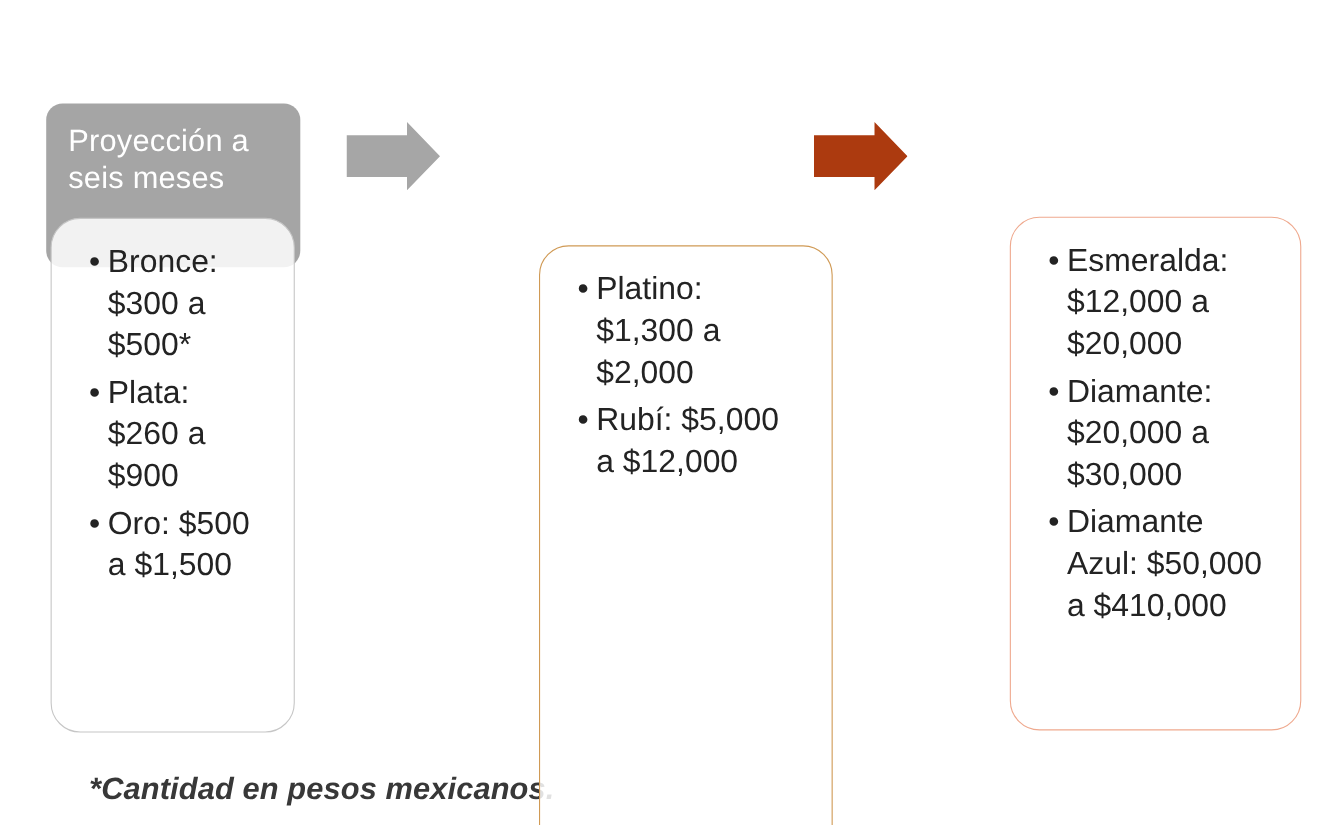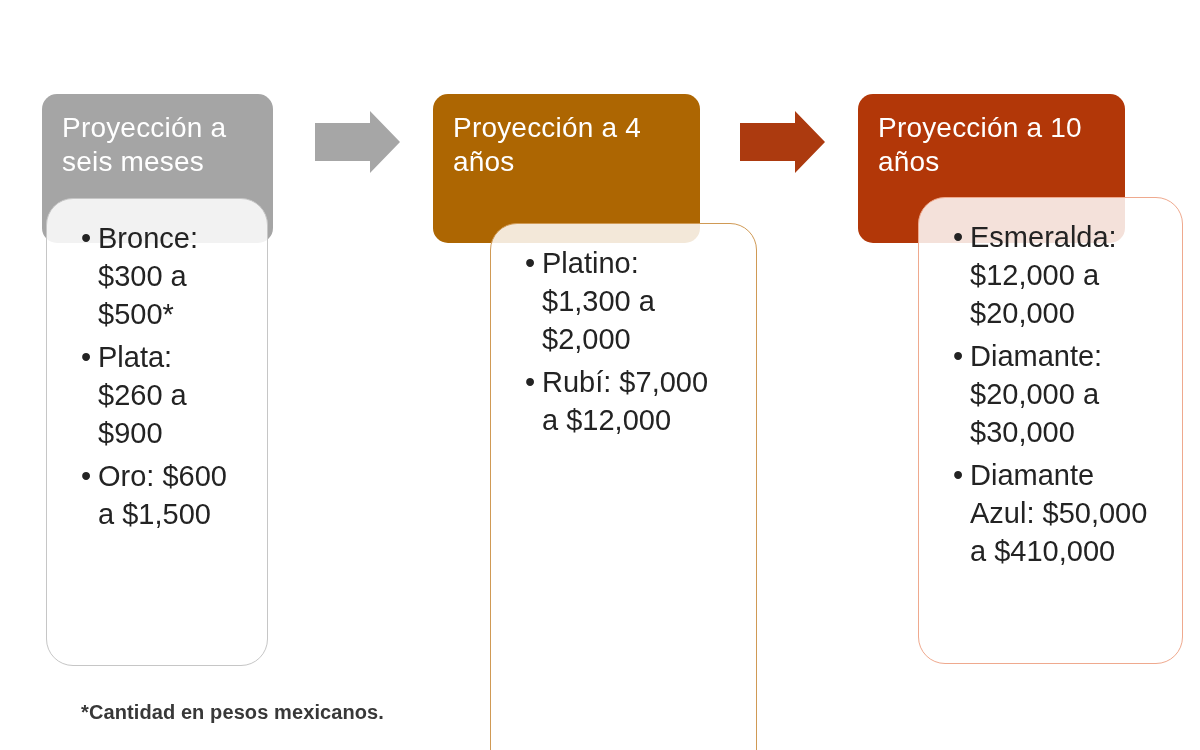--- a/index.html
+++ b/index.html
@@ -73,67 +73,62 @@
     z-index: 1;
   }
   #flow-arrow-1 { left: 315px; color: var(--arrow1, #A6A6A6); }
   #flow-arrow-2 { left: 740px; color: var(--arrow2, #AC3A0F); }
 
   
   #footnote {
     position: absolute;
     left: 81px;
     top: 701px;
-    font-size: 20px;
+    font-size: 28px;
     font-weight: 600;
     color: var(--footnote-text, #383838);
     letter-spacing: 0.1px;
+    font-style: italic;
   }
 </style>
 </head>
 <body>
 
 <div id="slide">
 
   <div class="stage-header" id="stage1-header">
     <span>Proyección a seis meses</span>
   </div>
   <div class="stage-card" id="stage1-card">
     <ul class="stage-list">
       <li>Bronce: $300 a $500*</li>
       <li>Plata: $260 a $900</li>
-      <li>Oro: $600 a $1,500</li>
+      <li>Oro: $500 a $1,500</li>
     </ul>
   </div>
 
   <div class="flow-arrow" id="flow-arrow-1">
     <svg viewBox="0 0 85 62" width="85" height="62" aria-hidden="true">
       <polygon points="0,12 55,12 55,0 85,31 55,62 55,50 0,50" fill="currentColor"></polygon>
     </svg>
   </div>
 
-  <div class="stage-header" id="stage2-header">
-    <span>Proyección a 4 años</span>
-  </div>
   <div class="stage-card" id="stage2-card">
     <ul class="stage-list">
       <li>Platino: $1,300 a $2,000</li>
-      <li>Rubí: $7,000 a $12,000</li>
+      <li>Rubí: $5,000 a $12,000</li>
     </ul>
   </div>
 
   <div class="flow-arrow" id="flow-arrow-2">
     <svg viewBox="0 0 85 62" width="85" height="62" aria-hidden="true">
       <polygon points="0,12 55,12 55,0 85,31 55,62 55,50 0,50" fill="currentColor"></polygon>
     </svg>
   </div>
 
-  <div class="stage-header" id="stage3-header">
-    <span>Proyección a 10 años</span>
-  </div>
   <div class="stage-card" id="stage3-card">
     <ul class="stage-list">
       <li>Esmeralda: $12,000 a $20,000</li>
       <li>Diamante: $20,000 a $30,000</li>
       <li>Diamante Azul: $50,000 a $410,000</li>
     </ul>
   </div>
 
   <div id="footnote">*Cantidad en pesos mexicanos.</div>
 

